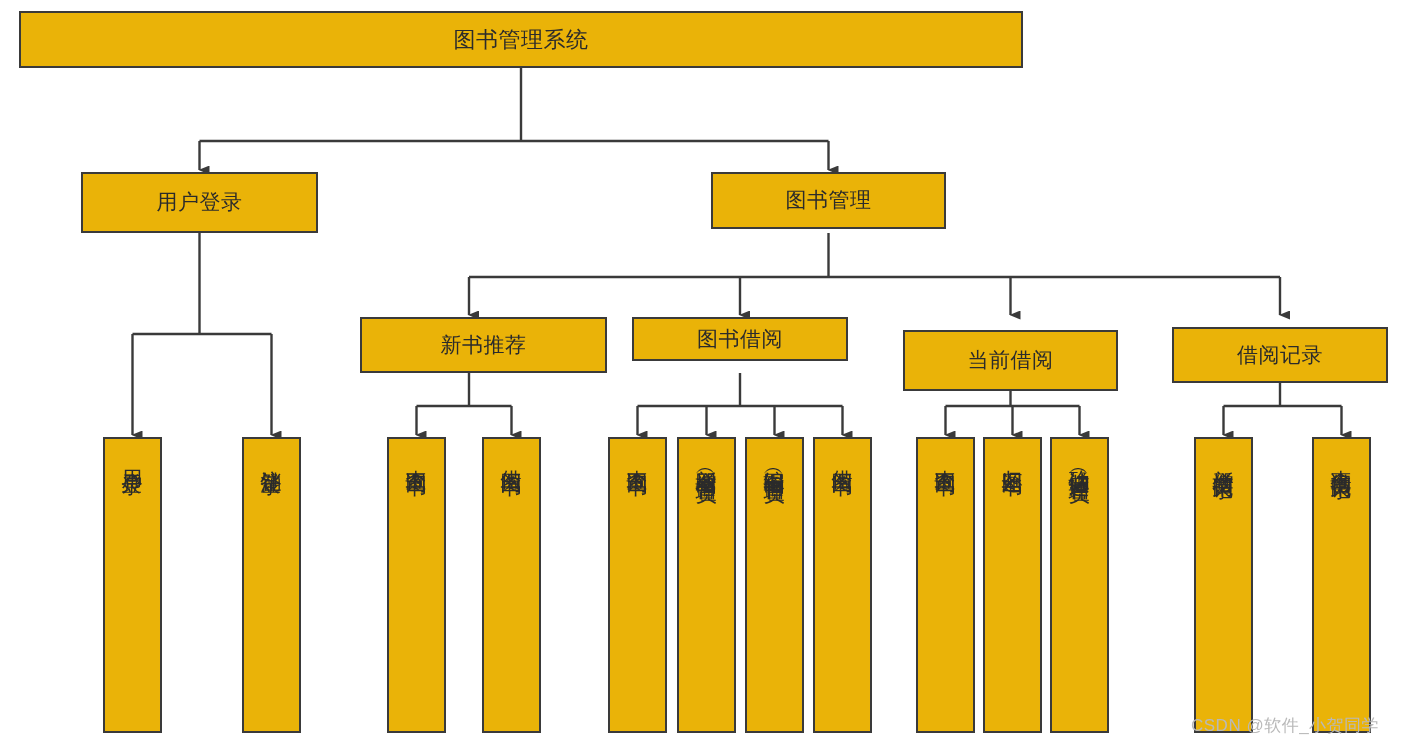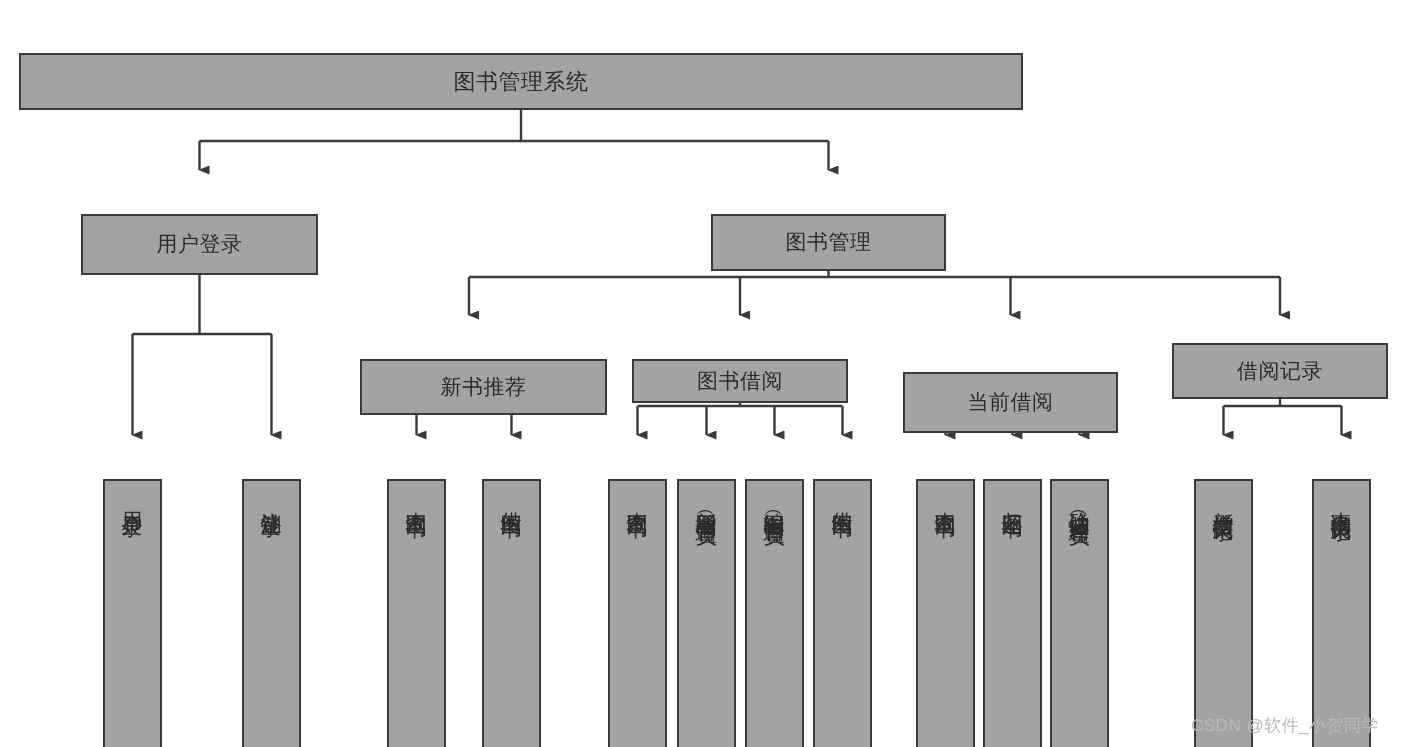--- a/index.html
+++ b/index.html
@@ -21,28 +21,27 @@
     position: absolute;
     left: 0;
     top: 0;
     width: 1405px;
     height: 747px;
     pointer-events: none;
   }
   .node {
     position: absolute;
     box-sizing: border-box;
-    background: #a3a3a3;
+    background: #eab308;
     border: 2px solid #3a3a3a;
     display: flex;
     align-items: center;
     justify-content: center;
     text-align: center;
     color: #2b2b2b;
-    margin-top: 42px;
   }
   .node .lbl {
     display: block;
     line-height: 1.05;
     letter-spacing: 0.5px;
   }
   .node.horiz .lbl {
     font-size: 21px;
     white-space: nowrap;
   }
@@ -126,21 +125,21 @@
       </div>
       <div class="node horiz" style="left: 360px; top: 317px; width: 247px; height: 56px;">
         <span class="lbl">新书推荐</span>
       </div>
       <div class="node horiz" style="left: 632px; top: 317px; width: 216px; height: 44px; align-items: center;">
         <span class="lbl">图书借阅</span>
       </div>
       <div class="node horiz" style="left: 903px; top: 330px; width: 215px; height: 61px;">
         <span class="lbl">当前借阅</span>
       </div>
-      <div class="node horiz" style="left: 1172px; top: 301px; width: 216px; height: 56px;">
+      <div class="node horiz" style="left: 1172px; top: 327px; width: 216px; height: 56px;">
         <span class="lbl">借阅记录</span>
       </div>
       <div class="node vert" style="left: 103px; top: 437px; width: 59px; height: 296px;">
         <span class="lbl">用户登录</span>
       </div>
       <div class="node vert" style="left: 242px; top: 437px; width: 59px; height: 296px;">
         <span class="lbl">注销登录</span>
       </div>
       <div class="node vert" style="left: 387px; top: 437px; width: 59px; height: 296px;">
         <span class="lbl">查询图书</span>

